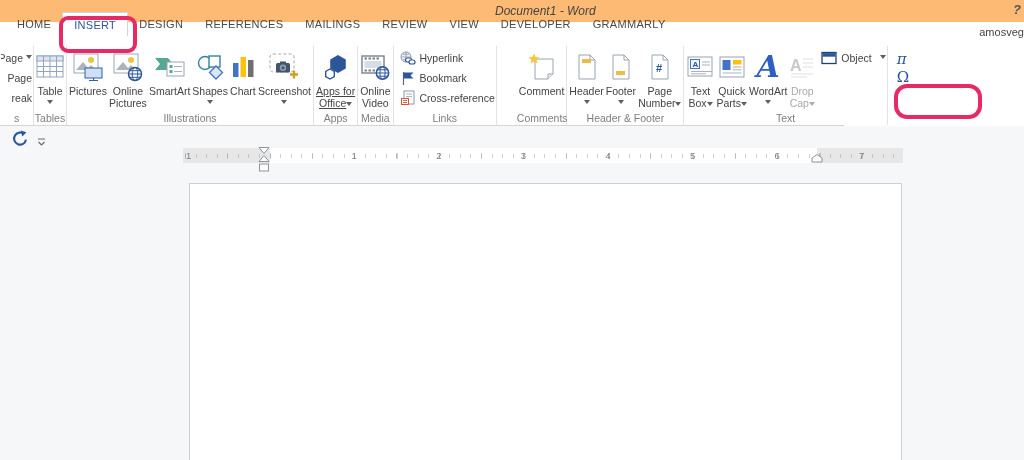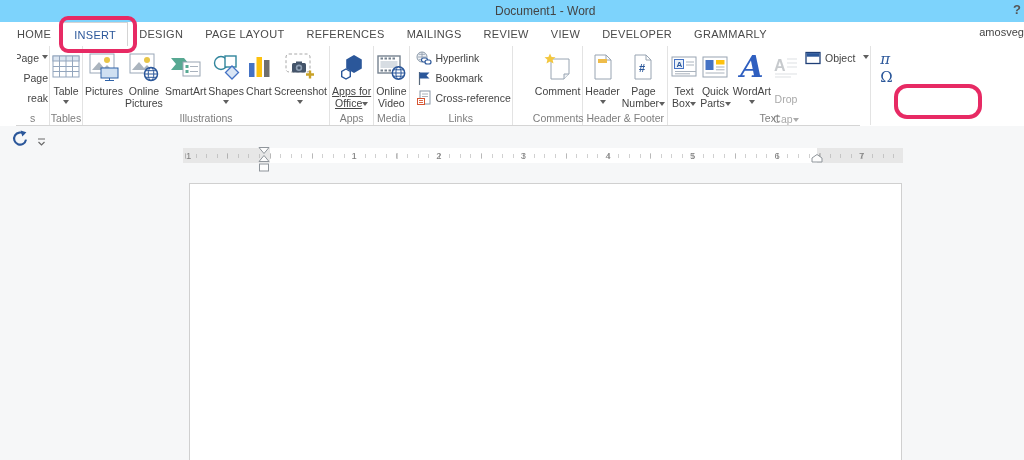--- a/index.html
+++ b/index.html
@@ -1,28 +1,28 @@
 <!DOCTYPE html>
 <html><head>
 <meta charset="utf-8">
 <style>
   html,body{margin:0;padding:0;}
   .win{position:relative;width:1024px;height:460px;background:#fff;overflow:hidden;
        font-family:"Liberation Sans",sans-serif;color:#444;}
   
-  .titlebar{position:absolute;top:0;left:0;right:0;height:22px;background:#7dd3fc;}
+  .titlebar{position:absolute;top:0;left:0;right:0;height:22px;background:#fdba74;font-style:italic;}
   .title{position:absolute;left:495px;top:4px;font-size:12px;color:#444;}
   .help{position:absolute;right:3px;top:2px;font-size:13px;font-weight:bold;color:#555;}
   
-  .tabs{position:absolute;top:22px;left:6px;height:24px;display:flex;align-items:stretch;}
+  .tabs{position:absolute;top:12px;left:6px;height:24px;display:flex;align-items:stretch;}
   .tab{padding:0 11px;font-size:11px;letter-spacing:.3px;line-height:24px;color:#4a4a4a;cursor:default;white-space:nowrap;}
   .tab.active{background:#fff;border:1px solid #d4d4d4;border-bottom:none;color:#2b579a;}
   .account{position:absolute;right:-6px;top:26px;font-size:11px;color:#444;}
   
-  .ribbon{position:absolute;top:46px;left:16px;width:844px;height:80px;background:#fff;
+  .ribbon{position:absolute;top:46px;left:0;width:844px;height:80px;background:#fff;
           border-bottom:1px solid #d5d5d5;display:flex;box-sizing:border-box;}
   .grp{position:relative;box-sizing:border-box;border-right:1px solid #e3e3e3;
        display:flex;align-items:flex-start;justify-content:center;padding:2px 1px 14px 1px;}
   .glabel{position:absolute;bottom:1px;left:0;right:0;text-align:center;font-size:10.5px;color:#7e7e7e;white-space:nowrap;}
   .g-pages{width:34px;}
   .g-tables{width:54px;}
   .g-illus{width:257px;justify-content:space-between;}
   .g-apps{width:55px;text-decoration:underline;}
   .g-media{width:44px;}
   .g-links{width:110px;justify-content:flex-start;}
@@ -33,21 +33,21 @@
   .bigbtn{display:flex;flex-direction:column;align-items:center;padding:1px 1px;cursor:default;}
   .bigbtn .ic{height:36px;display:flex;align-items:center;justify-content:center;}
   .lbl{font-size:10.5px;color:#444;line-height:12px;text-align:center;white-space:nowrap;}
   .dar{display:inline-block;width:0;height:0;border:3px solid transparent;border-top:4px solid #5f5f5f;
        vertical-align:middle;margin-left:3px;}
   .bigbtn .dar{margin:3px 0 0 0;}
   .srow{display:flex;align-items:center;font-size:10.5px;color:#444;height:20px;white-space:nowrap;cursor:default;}
   .srow .sic{margin-right:4px;display:flex;}
   .pgcol{display:flex;flex-direction:column;align-items:flex-end;width:34px;overflow:hidden;}
   .linkscol,.textcol{display:flex;flex-direction:column;padding-left:5px;}
-  .disabled .lbl{color:#a9a9a9;margin-top:8px;}
+  .disabled .lbl{color:#a9a9a9;}
   .disabled .ic{opacity:.55;}
   .disabled .dar{border-top-color:#ababab;}
   .sym{font-size:15px;color:#2b579a;line-height:17px;font-family:"DejaVu Serif",serif;}
   .symcol{display:flex;flex-direction:column;gap:1px;padding-top:3px;}
   
   .hl{position:absolute;border:4px solid #e72a64;pointer-events:none;z-index:50;}
   .hl-insert{left:59px;top:16px;width:70px;height:29px;border-radius:9px;}
   .hl-object{left:894px;top:84px;width:80px;height:27px;border-radius:13px;}
   
   .docarea{position:absolute;top:126px;left:0;width:1024px;height:334px;background:#f6f7f8;}
@@ -74,21 +74,20 @@
 
   <div class="titlebar">
     <span class="title">Document1 - Word</span>
     <span class="help">?</span>
   </div>
 
   <div class="tabs">
     <span class="tab">HOME</span>
     <span class="tab active">INSERT</span>
     <span class="tab">DESIGN</span>
-    <span class="tab">PAGE LAYOUT</span>
     <span class="tab">REFERENCES</span>
     <span class="tab">MAILINGS</span>
     <span class="tab">REVIEW</span>
     <span class="tab">VIEW</span>
     <span class="tab">DEVELOPER</span>
     <span class="tab">GRAMMARLY</span>
   </div>
   <span class="account">amosvega</span>
 
   <div class="ribbon">
@@ -304,20 +303,31 @@
             </svg>
         </span>
         <span class="lbl">Header</span>
         <span class="dar"></span>
       </div>
       <div class="bigbtn">
         <span class="ic">
           <svg width="22" height="27" viewBox="0 0 22 27">
               <path d="M3 1h11l5 5v19H3z" fill="#fff" stroke="#98a4b2"></path>
               <path d="M14 1v5h5" fill="none" stroke="#98a4b2"></path>
+              <rect x="6" y="17" width="9" height="4" fill="#eebc4a"></rect>
+            </svg>
+        </span>
+        <span class="lbl">Footer</span>
+        <span class="dar"></span>
+      </div>
+      <div class="bigbtn">
+        <span class="ic">
+          <svg width="22" height="27" viewBox="0 0 22 27">
+              <path d="M3 1h11l5 5v19H3z" fill="#fff" stroke="#98a4b2"></path>
+              <path d="M14 1v5h5" fill="none" stroke="#98a4b2"></path>
               <text x="7" y="18" font-size="11" font-weight="bold" fill="#2b579a" font-family="Liberation Sans,sans-serif">#</text>
             </svg>
         </span>
         <span class="lbl">Page</span>
         <span class="lbl"><span>Number</span><span class="dar"></span></span>
       </div>
       <div class="glabel">Header &amp; Footer</div>
     </div>
 
     <div class="grp g-text">

